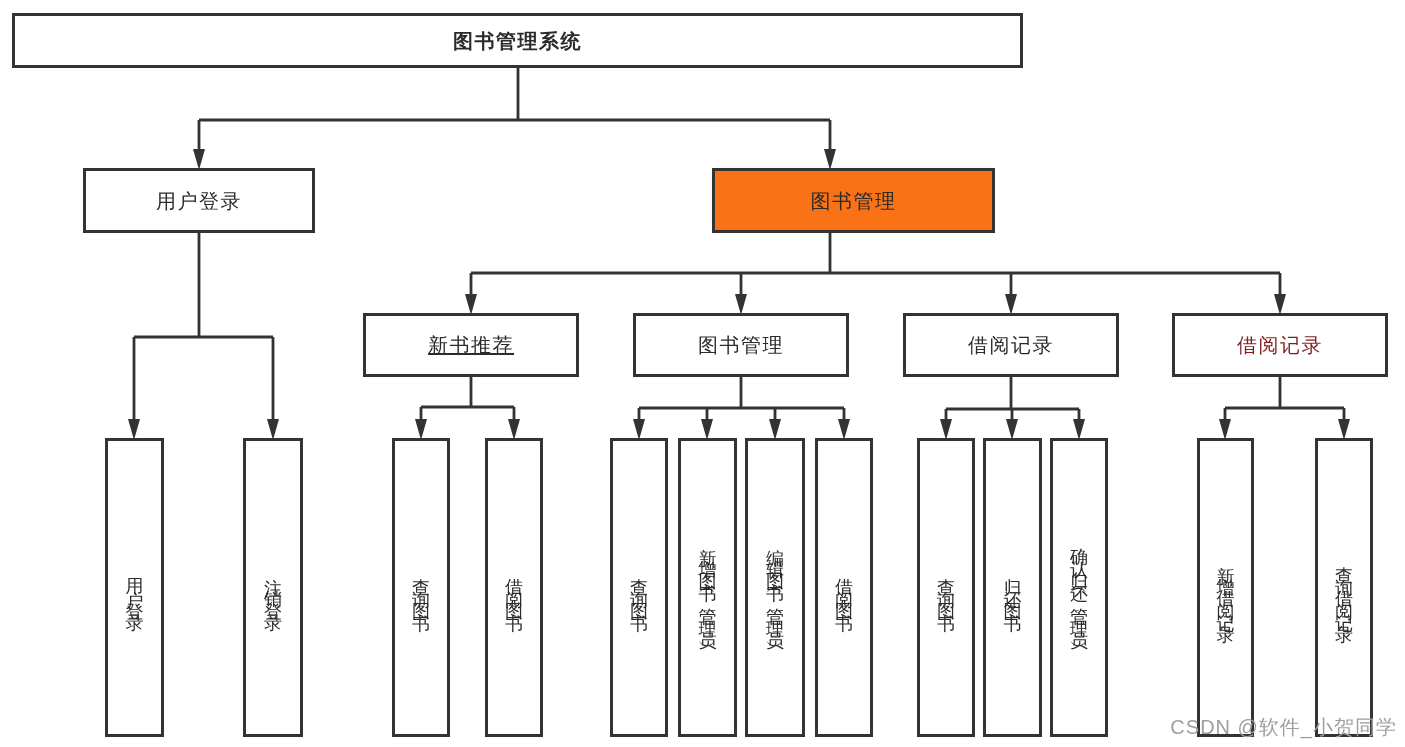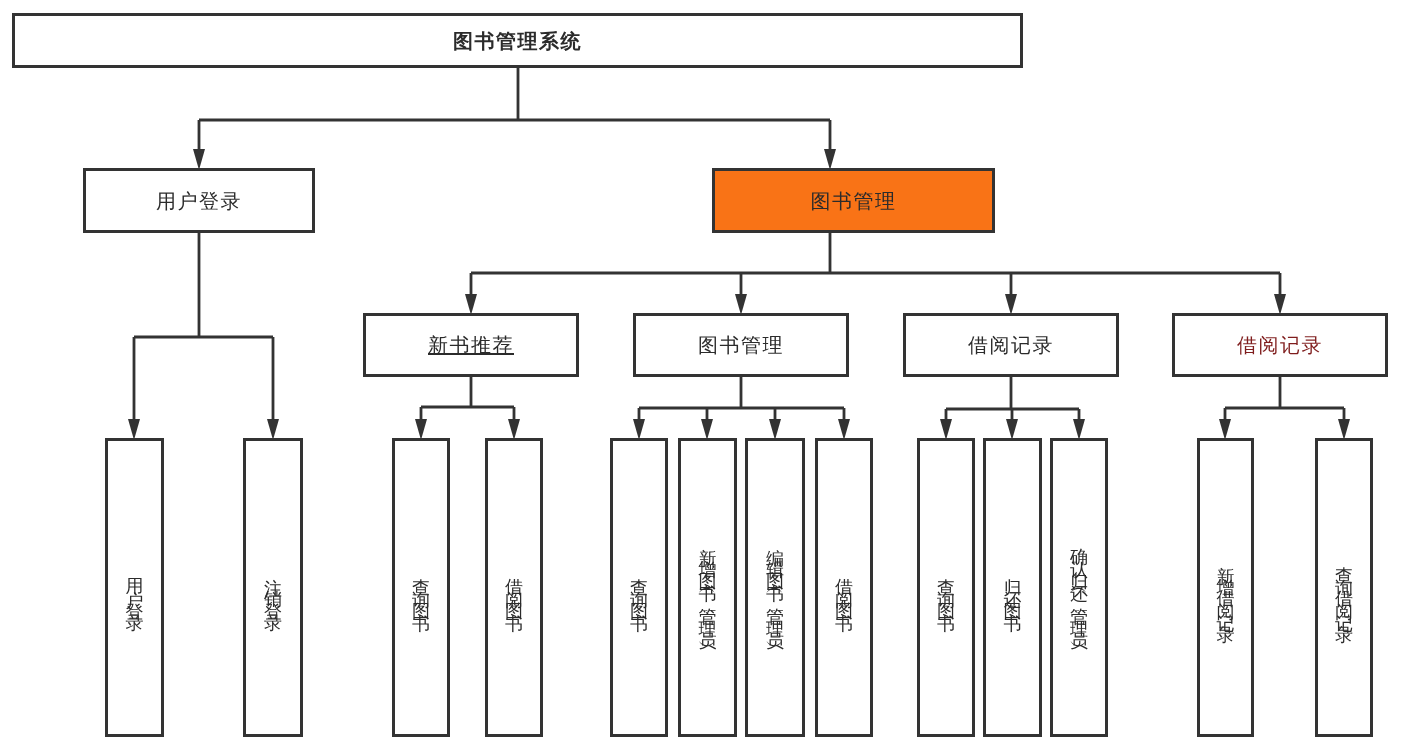--- a/index.html
+++ b/index.html
@@ -139,13 +139,14 @@
       <div class="node vertical" style="left: 1050px; top: 438px; width: 58px; height: 299px; border-color: rgb(51, 51, 51); background: rgb(255, 255, 255);">
         <span class="label" style="color: rgb(43, 43, 43);">确认归还（管理员）</span>
       </div>
       <div class="node vertical" style="left: 1197px; top: 438px; width: 57px; height: 299px; border-color: rgb(51, 51, 51); background: rgb(255, 255, 255);">
         <span class="label" style="color: rgb(43, 43, 43);">新增借阅记录</span>
       </div>
       <div class="node vertical" style="left: 1315px; top: 438px; width: 58px; height: 299px; border-color: rgb(51, 51, 51); background: rgb(255, 255, 255);">
         <span class="label" style="color: rgb(43, 43, 43);">查询借阅记录</span>
       </div>
     </div>
+  <div class="watermark" style="color: rgb(158, 158, 158);">CSDN @软件_小贺同学</div>
 </div>
 
 </body></html>

